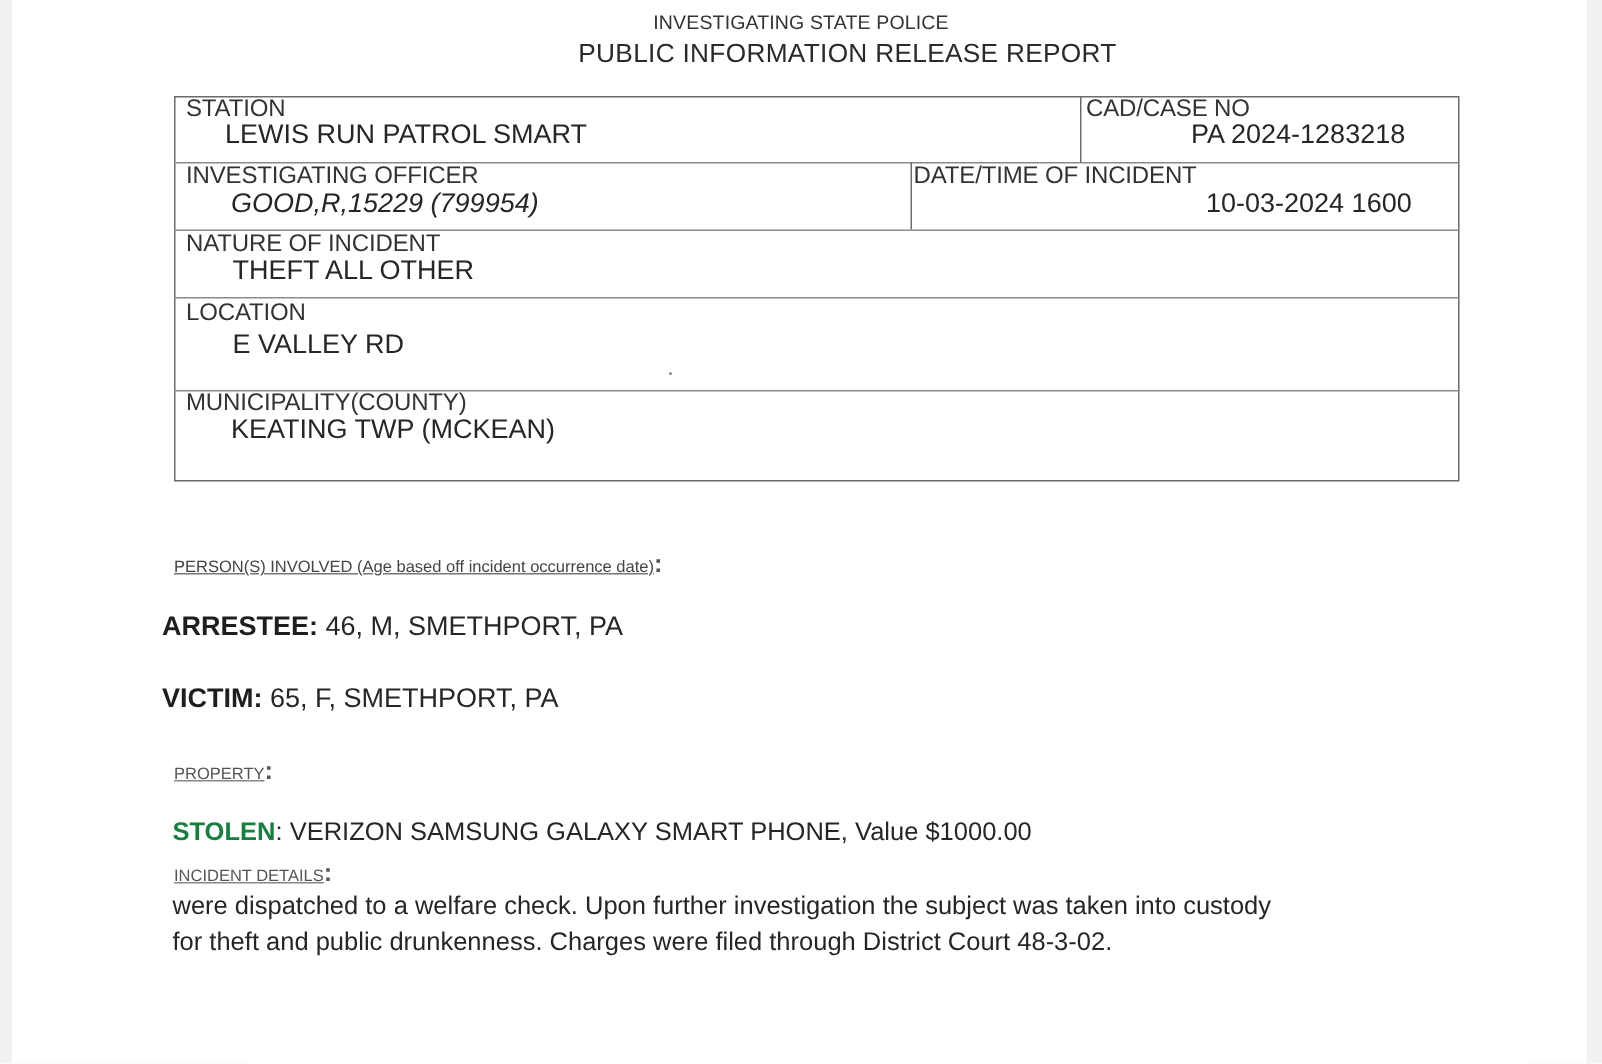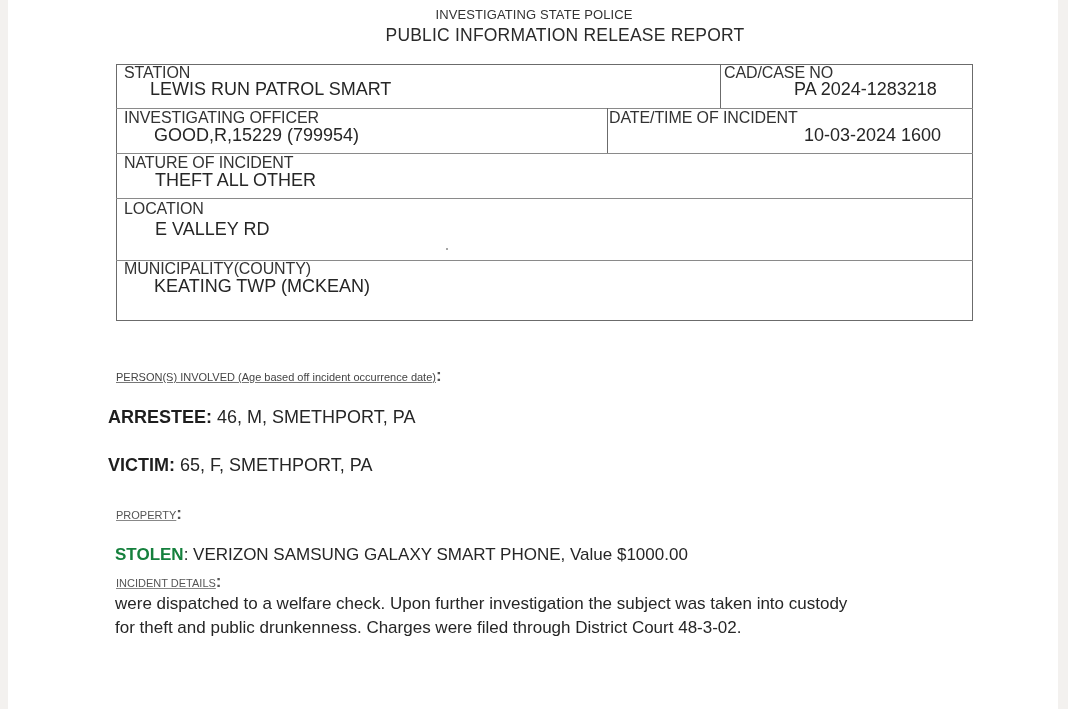--- a/index.html
+++ b/index.html
@@ -67,21 +67,21 @@
 
 <div class="abs" style="left:124px; top:65px;">
   <div class="label">STATION</div>
 </div>
 <div class="abs value" style="left:150px; top:80px;">LEWIS RUN PATROL SMART</div>
 
 <div class="abs label" style="left:724px; top:65px;">CAD/CASE NO</div>
 <div class="abs value" style="left:775px; top:80px;margin-left:19px;">PA 2024-1283218</div>
 
 <div class="abs label" style="left:124px; top:110px;">INVESTIGATING OFFICER</div>
-<div class="abs value" style="left:154px; top:126px;">GOOD,R,15229 (799954)</div>
+<div class="abs value" style="left:154px; top:126px;font-style:italic;">GOOD,R,15229 (799954)</div>
 
 <div class="abs label" style="left:609px; top:110px;">DATE/TIME OF INCIDENT</div>
 <div class="abs value" style="left:804px; top:126px;">10-03-2024 1600</div>
 
 <div class="abs label" style="left:124px; top:155px;">NATURE OF INCIDENT</div>
 <div class="abs value" style="left:155px; top:171px;">THEFT ALL OTHER</div>
 
 <div class="abs label" style="left:124px; top:201px;">LOCATION</div>
 <div class="abs value" style="left:155px; top:220px;">E VALLEY RD</div>
 <div class="abs speck" style="left:446px; top:248px;"></div>

